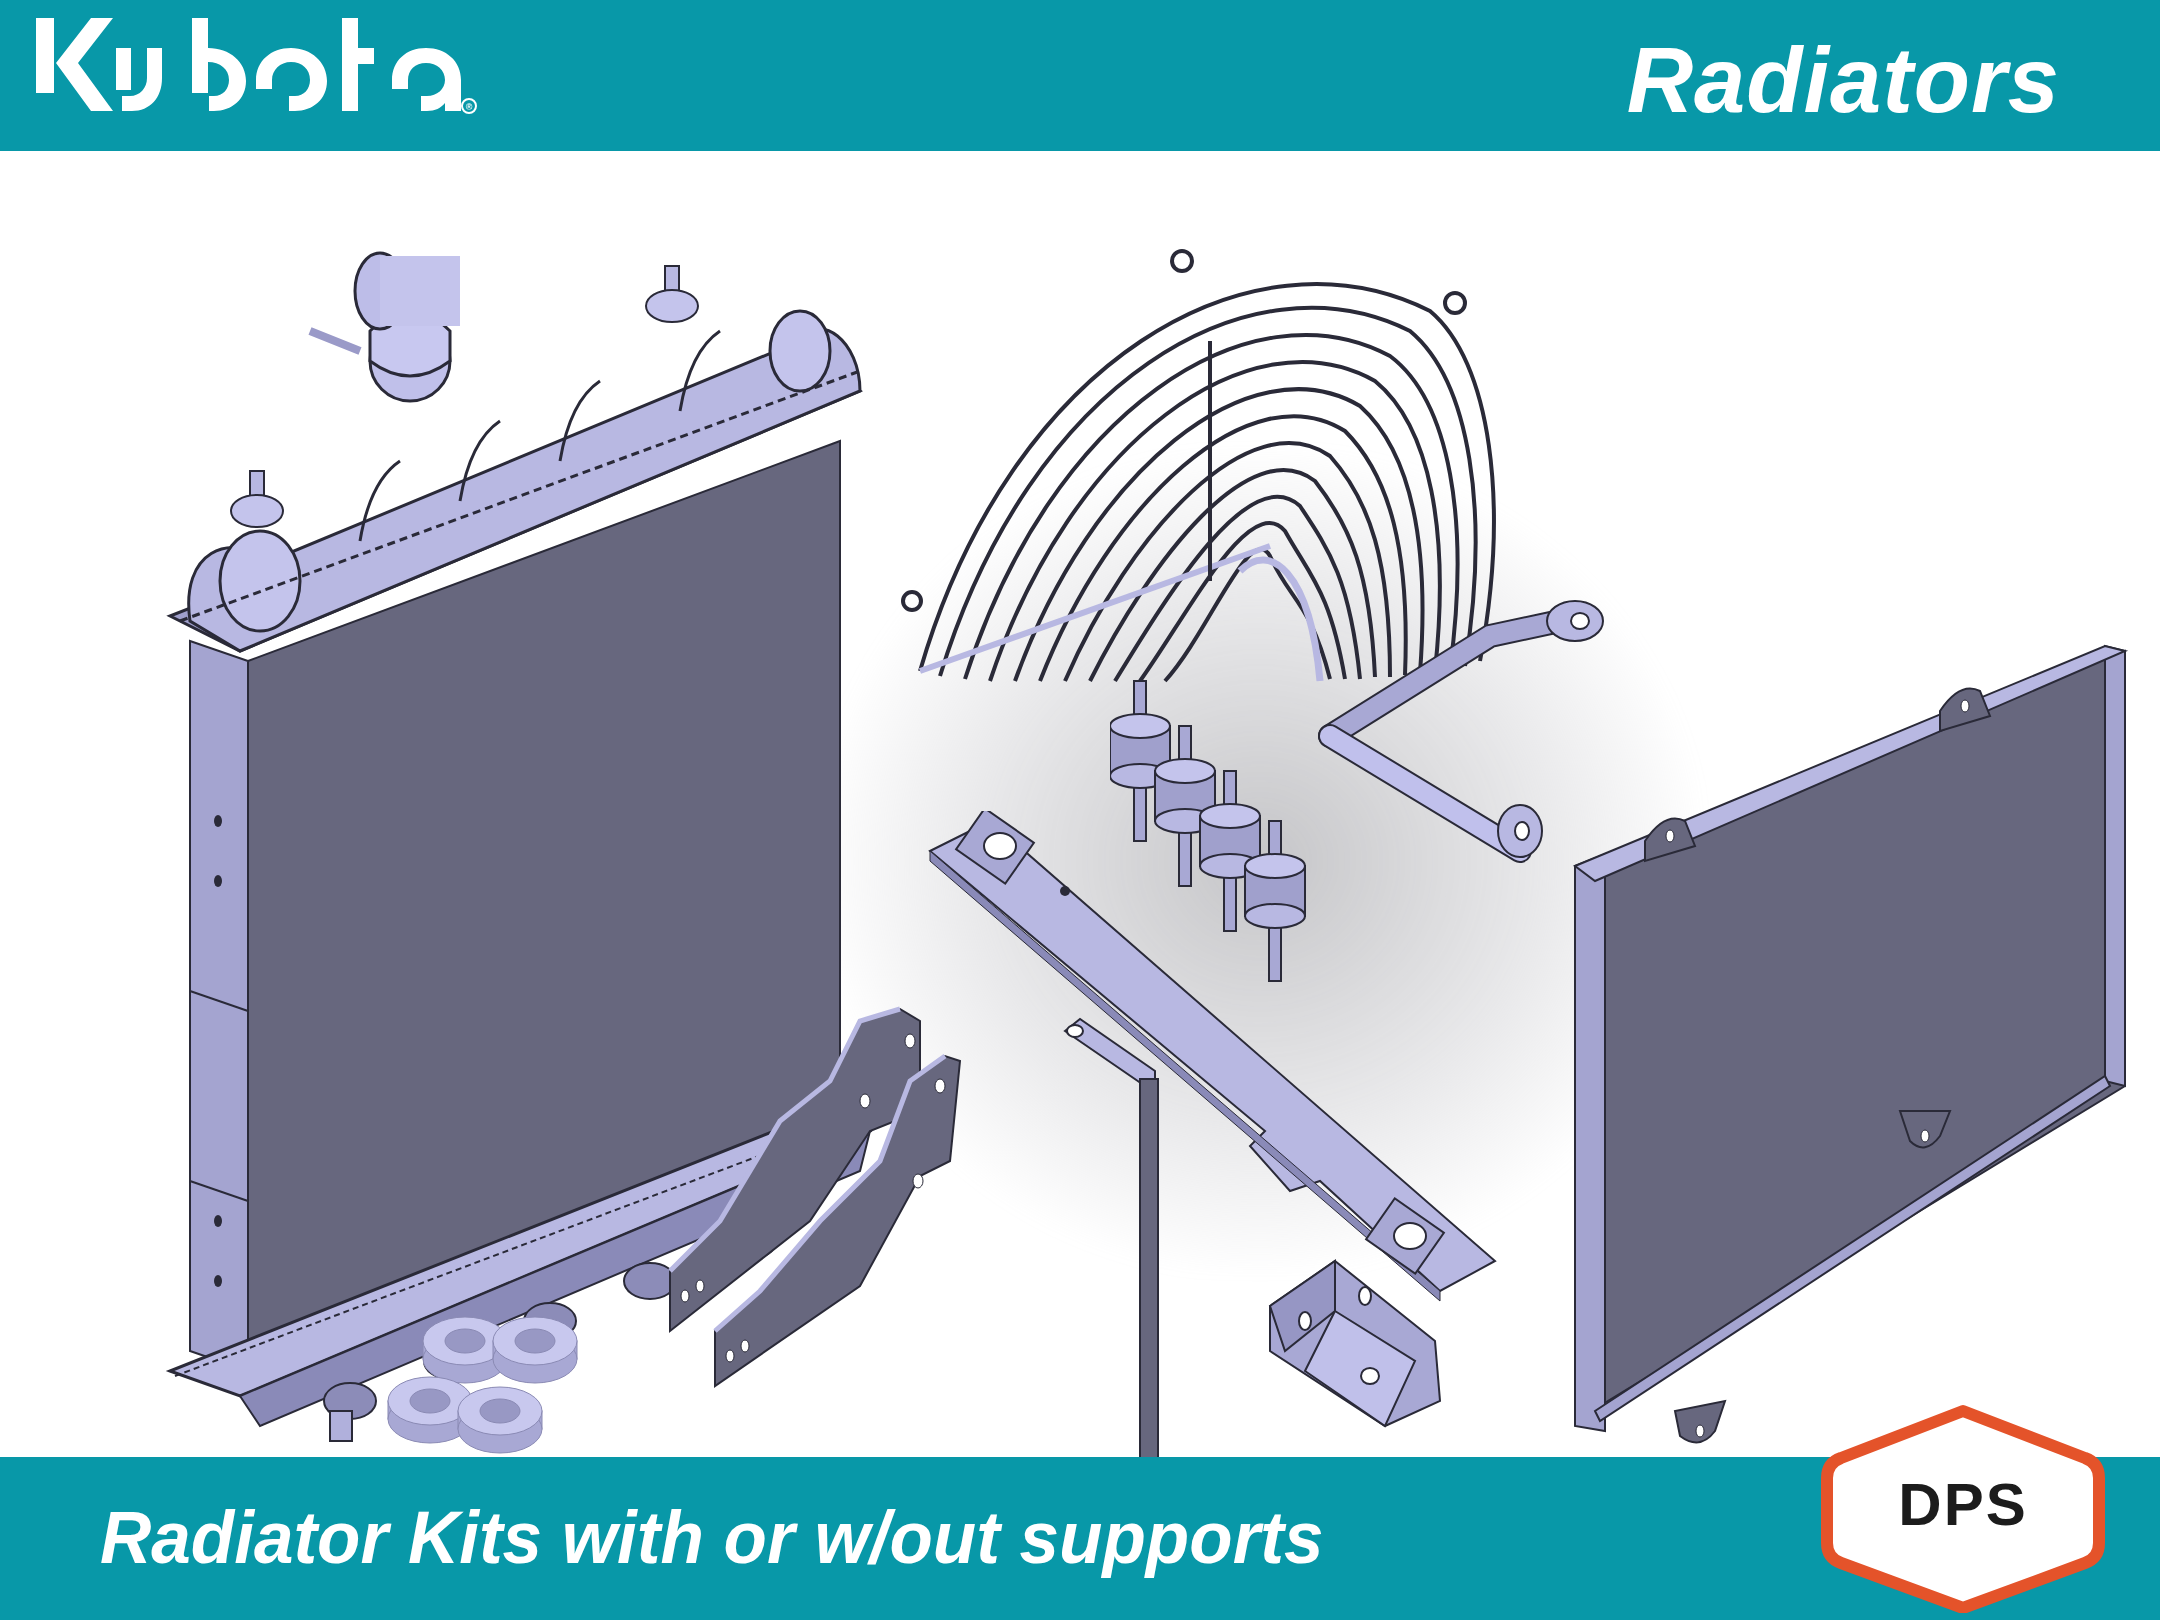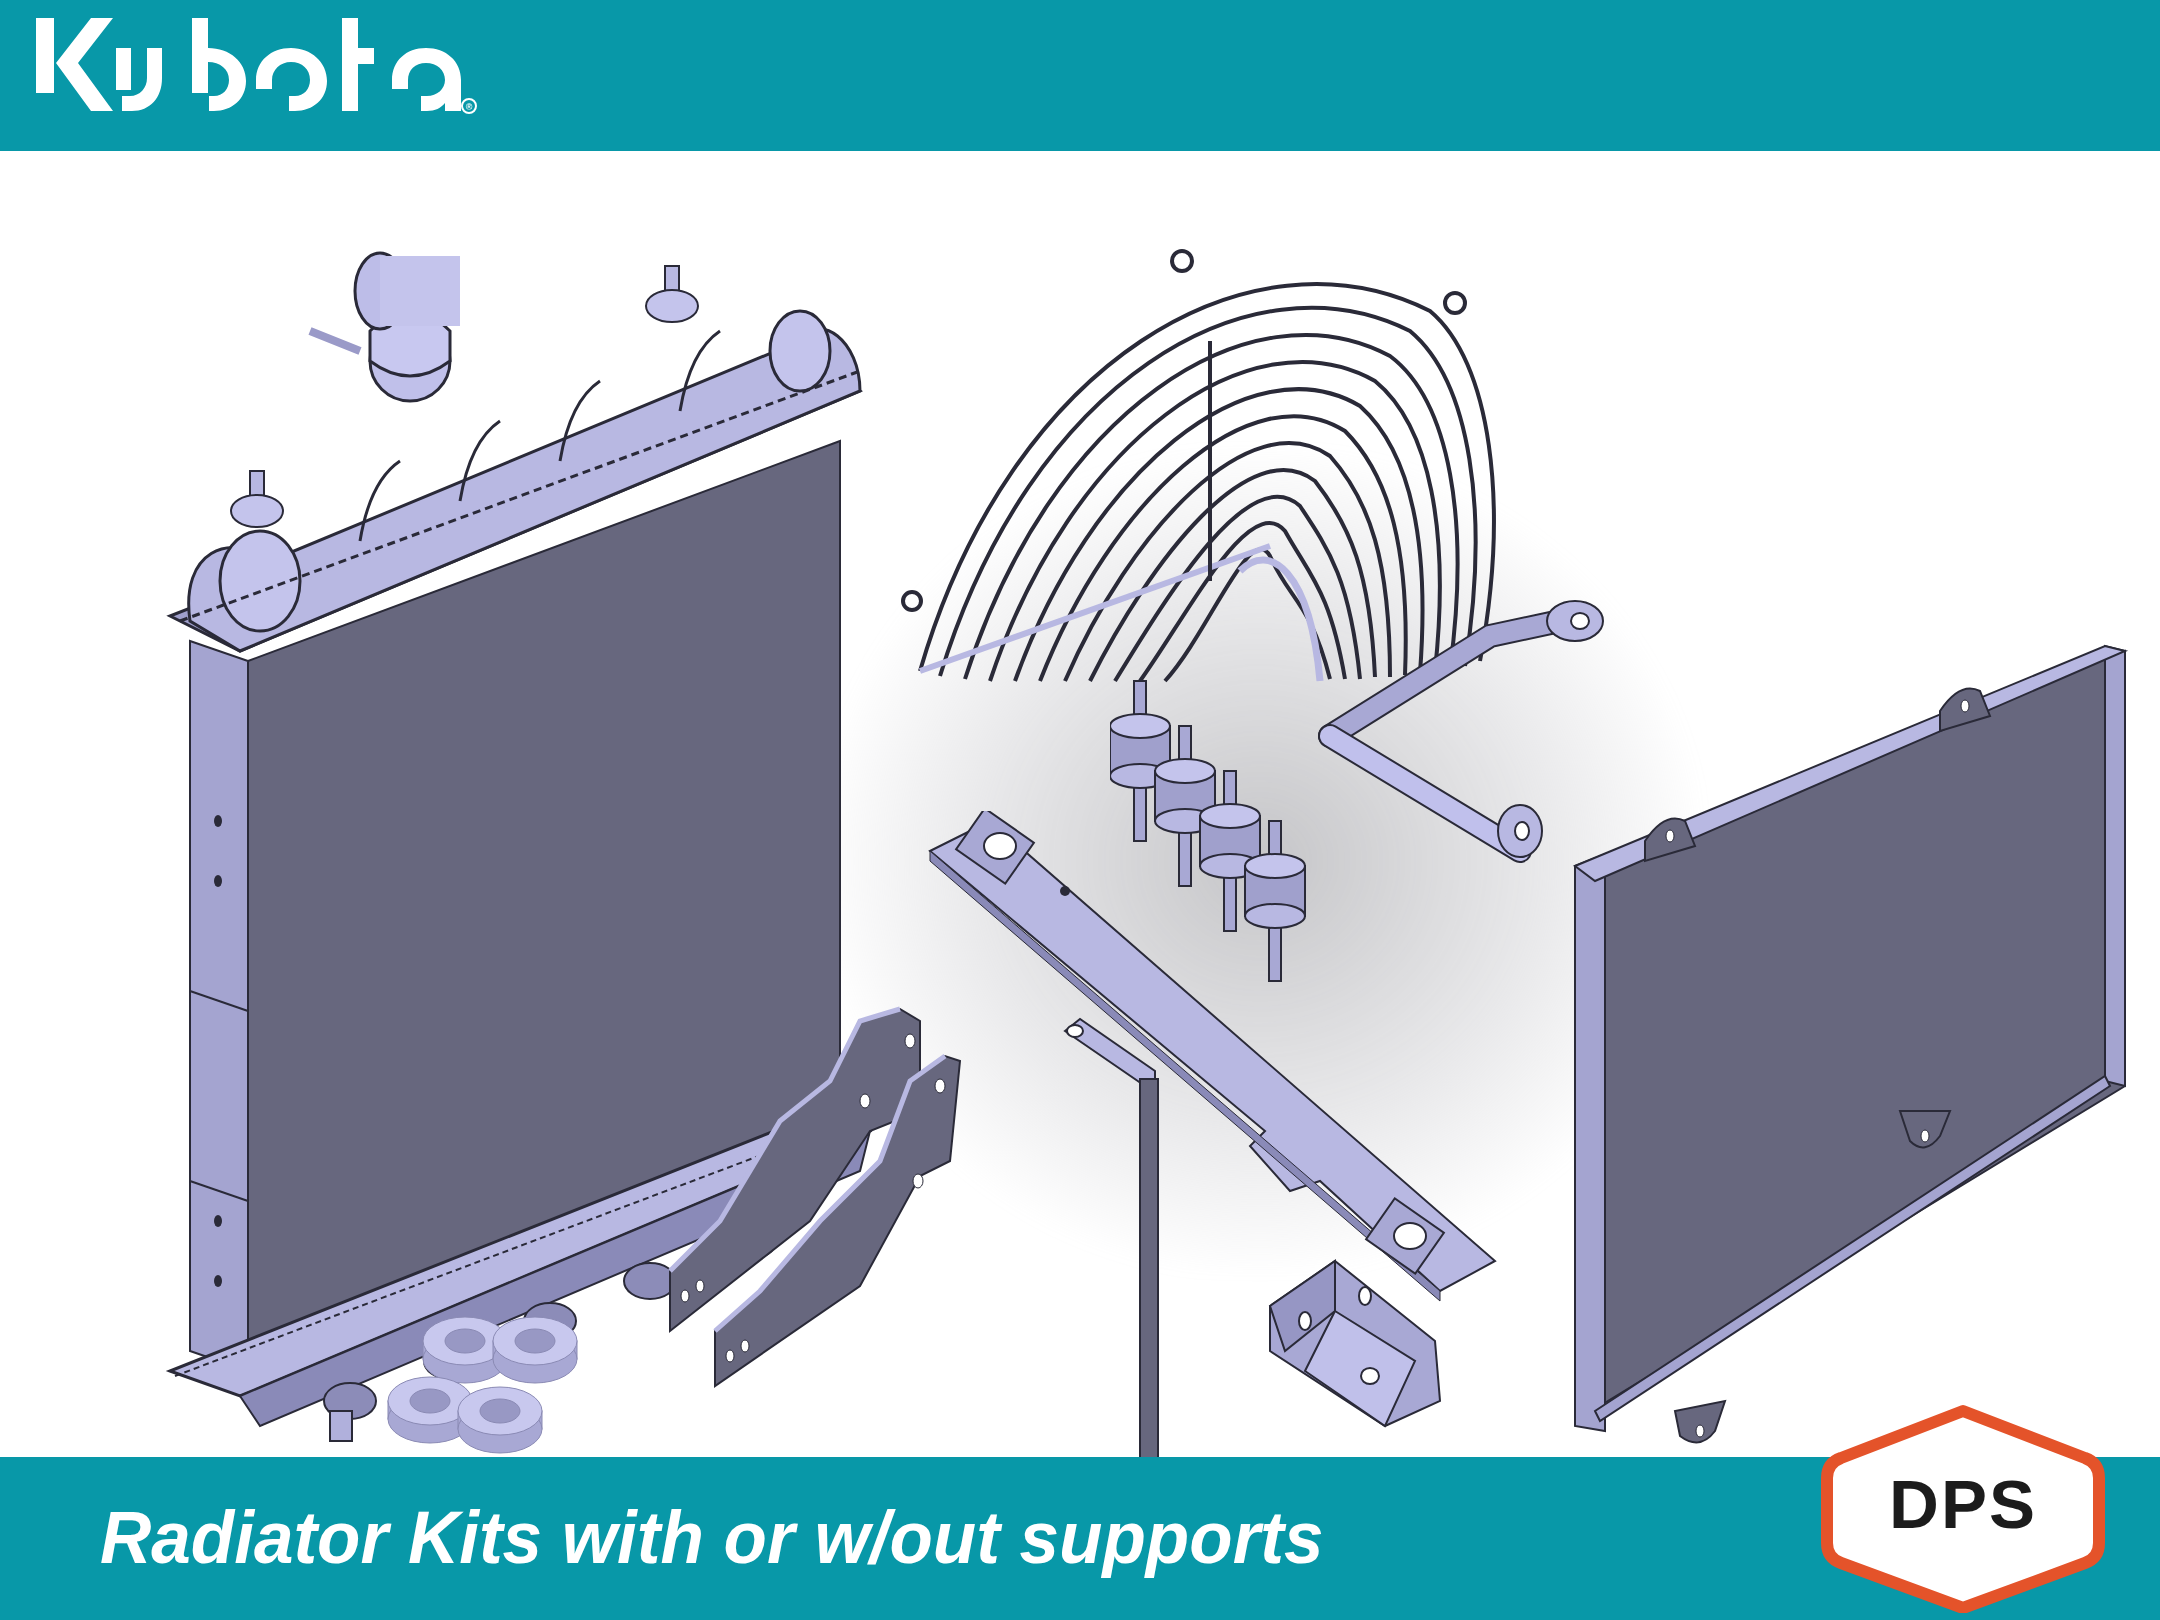--- a/index.html
+++ b/index.html
@@ -34,21 +34,21 @@
     color: #ffffff; font-style: italic; font-weight: bold;
     font-size: 74px; line-height: 96px;
     transform: scaleX(0.96); transform-origin: left center;
   }
   .dps-badge {
     position: absolute; left: 1813px; top: 1403px; width: 300px; height: 210px;
   }
   .dps-badge svg { position: absolute; left: 0; top: 0; }
   .dps-text {
     position: absolute; left: 0; top: 52px; width: 300px; text-align: center;
-    font-weight: bold; font-size: 69px; line-height: 100px; color: #1c1c1c;
+    font-weight: bold; font-size: 60px; line-height: 100px; color: #1c1c1c;
     letter-spacing: 2px;
   }
 
   .stage { position: absolute; left: 0; top: 151px; width: 2160px; height: 1306px; }
   .haze {
     position: absolute; left: 820px; top: 300px; width: 880px; height: 820px;
     background: radial-gradient(ellipse at 50% 50%, rgba(150,150,155,0.55) 0%, rgba(190,190,195,0.35) 45%, rgba(255,255,255,0) 72%);
     filter: blur(8px);
   }
   .part { position: absolute; }
@@ -76,20 +76,21 @@
         <rect x="322" y="38" width="16" height="16"></rect>
 
         <path d="M390 38 c20 0 35 13 35 32 v31 h-16 v-8 c-4 5 -10 8 -18 8 h-6 v-15 h6 c10 0 18 -7 18 -16 c0 -10 -8 -17 -19 -17 c-11 0 -18 7 -18 17 v9 h-16 v-9 c0 -19 14 -32 34 -32 z"></path>
 
         <circle cx="433" cy="96" r="7" fill="none" stroke="#ffffff" stroke-width="2"></circle>
         <text x="433" y="100" font-size="9" text-anchor="middle" fill="#ffffff" font-family="Liberation Sans, sans-serif" font-weight="bold">®</text>
       </g>
     </svg>
 
   </div>
+  <div class="section-title">Radiators</div>
 </div>
 
 <div class="stage">
   <div class="haze"></div>
 
   <svg class="part" style="left:160px;top:70px" width="720" height="1240" viewBox="0 0 720 1240">
     <defs>
       <linearGradient id="tankGrad" x1="0" y1="0" x2="0" y2="1">
         <stop offset="0" stop-color="#c8c8ee"></stop>
         <stop offset="1" stop-color="#9a9ac8"></stop>

